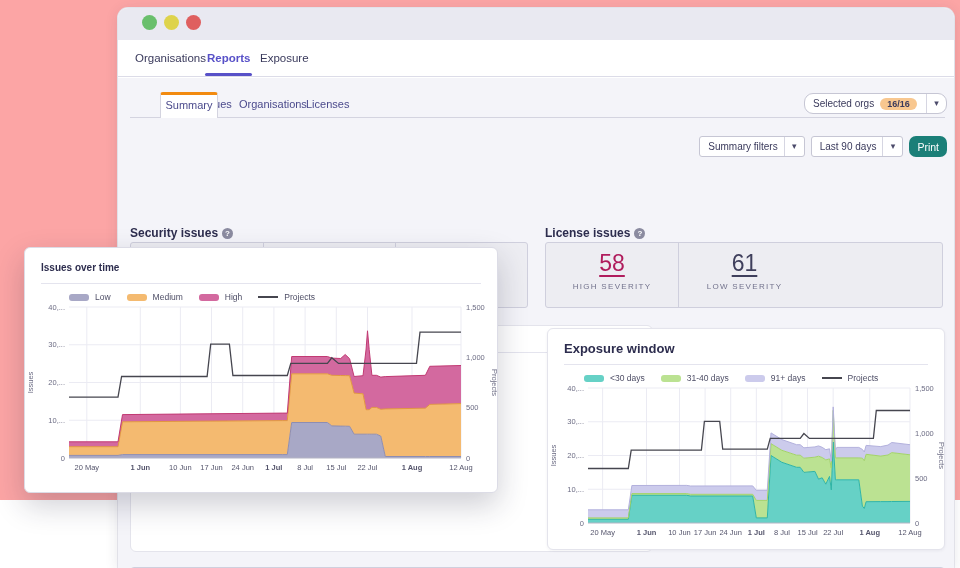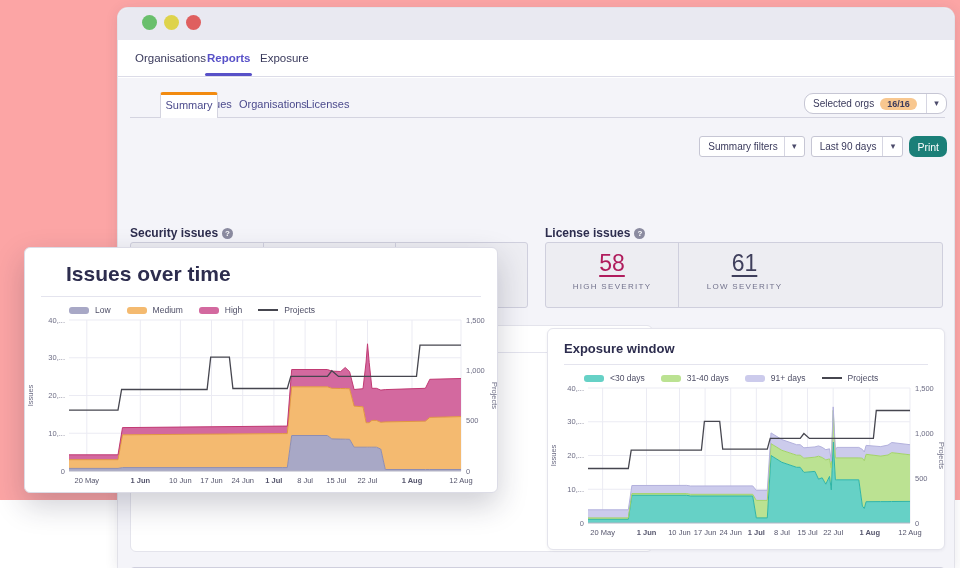--- a/index.html
+++ b/index.html
@@ -64,21 +64,21 @@
   .ghost-card { position:absolute; left:12px; top:247px; width:523px; height:227px; background:#fff; border-radius:6px; border:1px solid #e4e4ec; }
   .ghost-card .tick { position:absolute; font-size:7.5px; color:#6c6c84; right:14px; }
   .ghost-card .axis { position:absolute; right:2px; top:110px; font-size:7.5px; color:#6c6c84; transform:rotate(90deg); }
   .ghost-div { position:absolute; left:16px; right:16px; top:26px; height:1px; background:#e4e4ee; }
 
   .exposure-card { position:absolute; left:429px; top:250px; width:398px; height:222px; }
 
   
   .float-card { position:absolute; left:24px; top:247px; width:474px; height:246px; background:#fff; border:1px solid #dcdce6; border-radius:6px;
     box-shadow:0 12px 30px rgba(30,30,60,.22); z-index:50; }
-  .float-card .card-title { font-size:21px; padding:14px 16px 10px;margin-left:25px; }
+  .float-card .card-title { font-size:10px; padding:14px 16px 10px; }
 
   
   .statgrid { position:absolute; left:12px; top:489px; width:815px; height:63px; display:grid; grid-template-columns:repeat(6,1fr);
     background:#ededf2; border:1px solid #cfcfdd; border-radius:4px; }
 
   svg text { font-family:"Liberation Sans", sans-serif; }
 </style>
 </head>
 <body>
 

